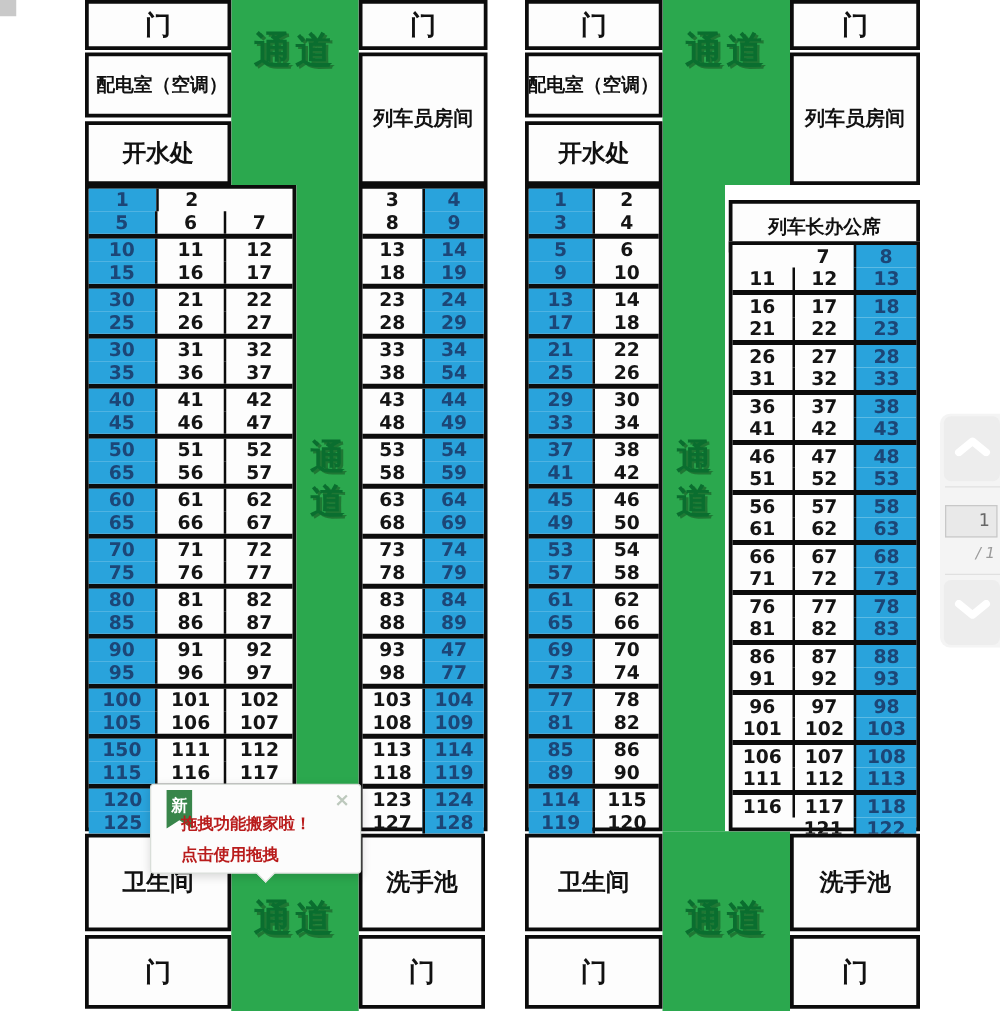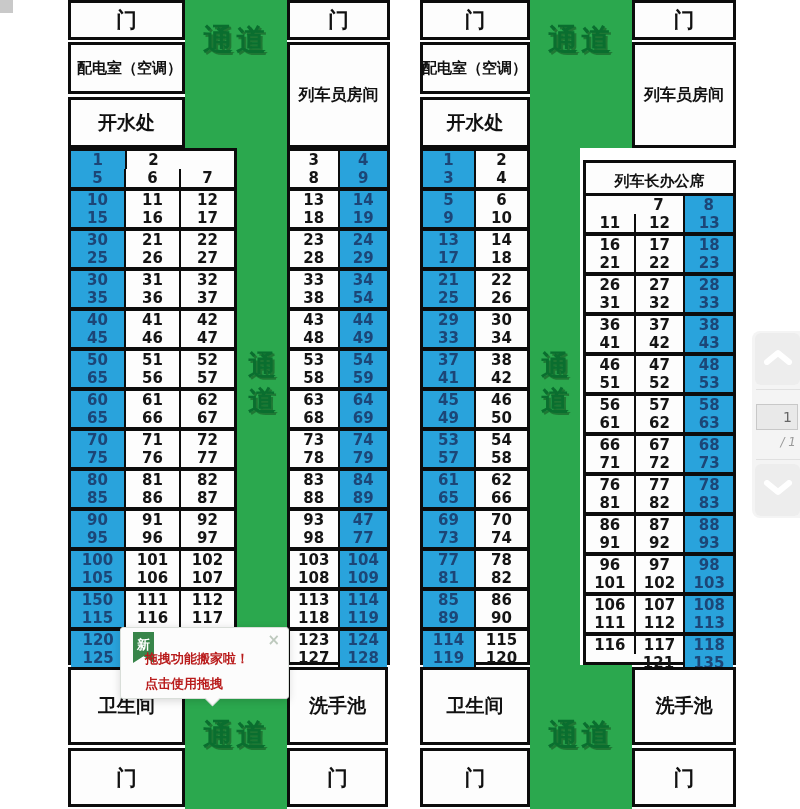--- a/index.html
+++ b/index.html
@@ -741,21 +741,21 @@
         </div>
         <div class="seat-group">
           <div class="seat-row">
             <div class="seat-cell">116</div>
             <div class="seat-cell bl">117</div>
             <div class="seat-cell blue bl">118</div>
           </div>
           <div class="seat-row">
             <div class="seat-cell"></div>
             <div class="seat-cell">121</div>
-            <div class="seat-cell blue bl">135</div>
+            <div class="seat-cell blue bl">122</div>
           </div>
         </div>
       </div>
 
     <div class="room c2-toilet">
       <span>卫生间</span>
       </div>
     <div class="room c2-door-bl">
       <span>门</span>
       </div>

